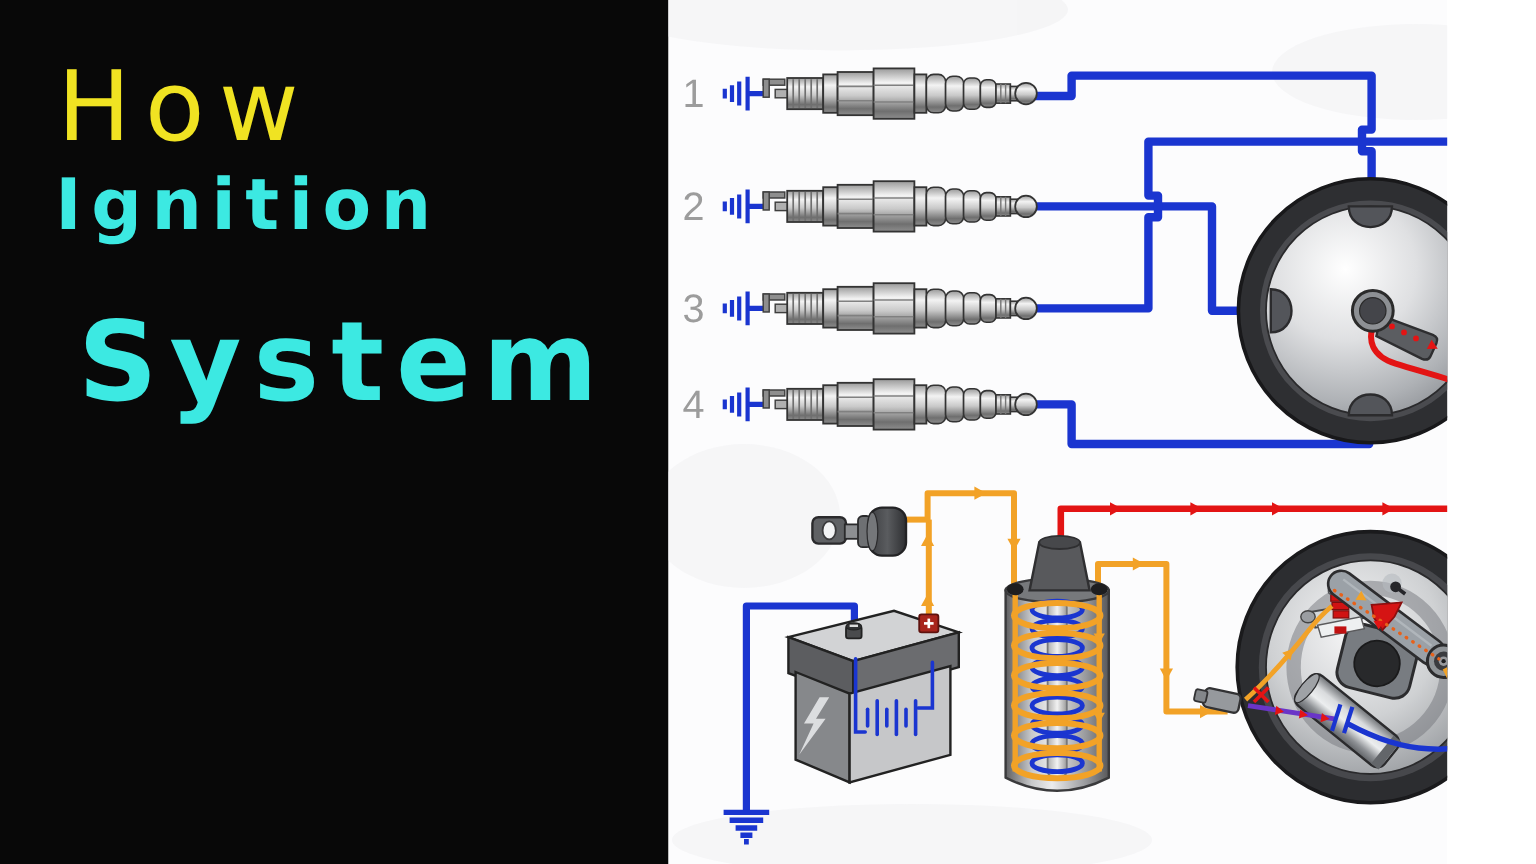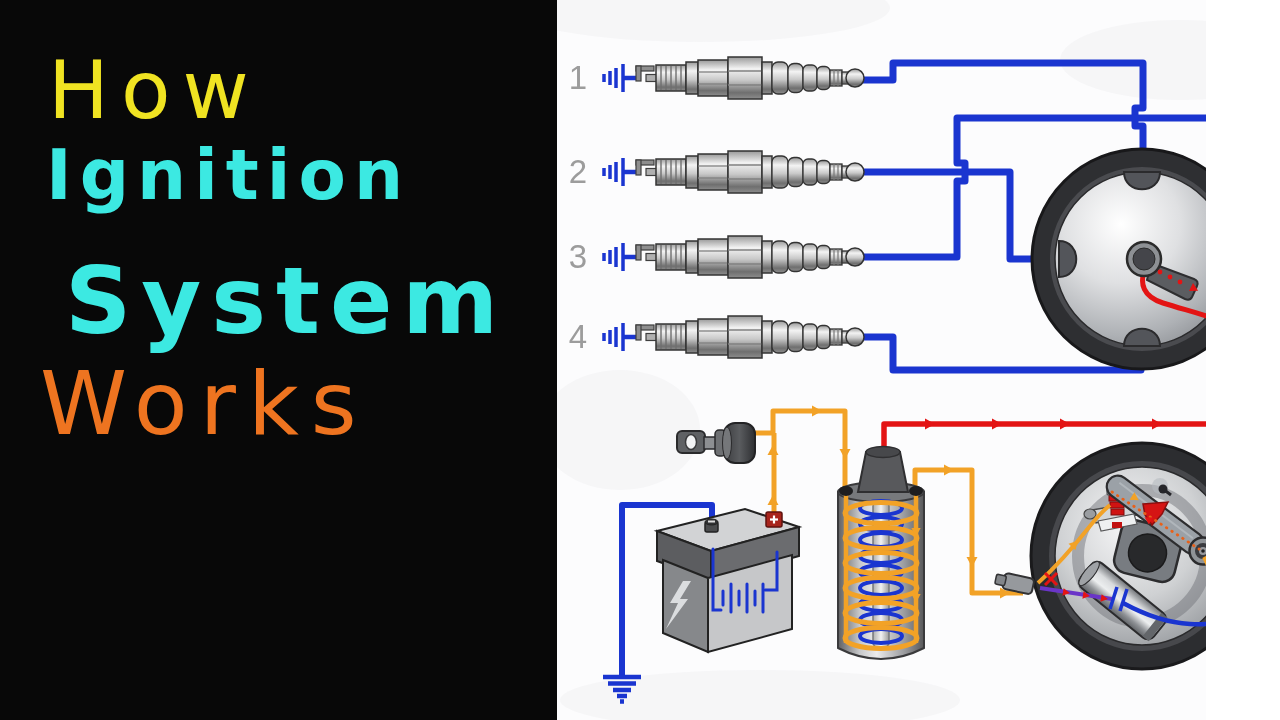--- a/index.html
+++ b/index.html
@@ -5,42 +5,41 @@
   :root{
     --wire-blue:#1a35d0; --wire-orange:#f2a227; --wire-red:#e31414;
     --wire-purple:#6a35c8; --dotted-orange:#e8611a; --label-gray:#9c9c9c;
     --panel-black:#080808; --bg-white:#fcfcfd;
   }
   html,body{margin:0;padding:0;}
   .stage{position:relative;width:1206px;height:720px;overflow:hidden;background:var(--bg-white);}
   .left-panel{position:absolute;left:0;top:0;width:557px;height:720px;background:var(--panel-black);}
   .tline{position:absolute;line-height:1;font-family:"DejaVu Sans",sans-serif;white-space:nowrap;}
   .t0{left:48px;top:50px;font-size:81px;letter-spacing:12px;font-weight:400;}
-  .t1{left:46px;top:141px;font-size:69px;letter-spacing:8px;font-weight:700;}
+  .t1{left:46px;top:141px;font-size:59px;letter-spacing:8px;font-weight:700;}
   .t2{left:46px;top:256px;font-size:92px;letter-spacing:10px;font-weight:700;margin-left:19px;}
   .t3{left:40px;top:360px;font-size:88px;letter-spacing:12px;font-weight:400;}
   svg.diagram{position:absolute;left:557px;top:0;width:723px;height:720px;display:block;}
   .sB{stroke:var(--wire-blue);}
   .sO{stroke:var(--wire-orange);}
   .sR{stroke:var(--wire-red);}
   .wire{fill:none;stroke-linejoin:round;}
   .fO{fill:var(--wire-orange);}
   .fR{fill:var(--wire-red);}
   .num{font:400 33px "Liberation Sans",sans-serif;fill:var(--label-gray);}
 </style>
 </head>
 <body>
 
 <div class="stage">
 
   <div class="left-panel">
     <div class="tline t0" style="color: rgb(240, 227, 34);">How</div>
     <div class="tline t1" style="color: rgb(60, 233, 226);">Ignition</div>
     <div class="tline t2" style="color: rgb(60, 233, 226);">System</div>
-    <div class="tline t3" style="color: rgb(238, 116, 32);">Works</div>
   </div>
 
   <svg class="diagram" viewBox="557 0 723 720">
     <defs>
       <linearGradient id="metalV" x1="0" y1="0" x2="0" y2="1">
         <stop offset="0" stop-color="#9a9a9a"></stop>
           <stop offset=".28" stop-color="#f3f3f3"></stop>
         <stop offset=".55" stop-color="#c9c9c9"></stop>
           <stop offset=".85" stop-color="#6f6f6f"></stop>
         <stop offset="1" stop-color="#8d8d8d"></stop>

